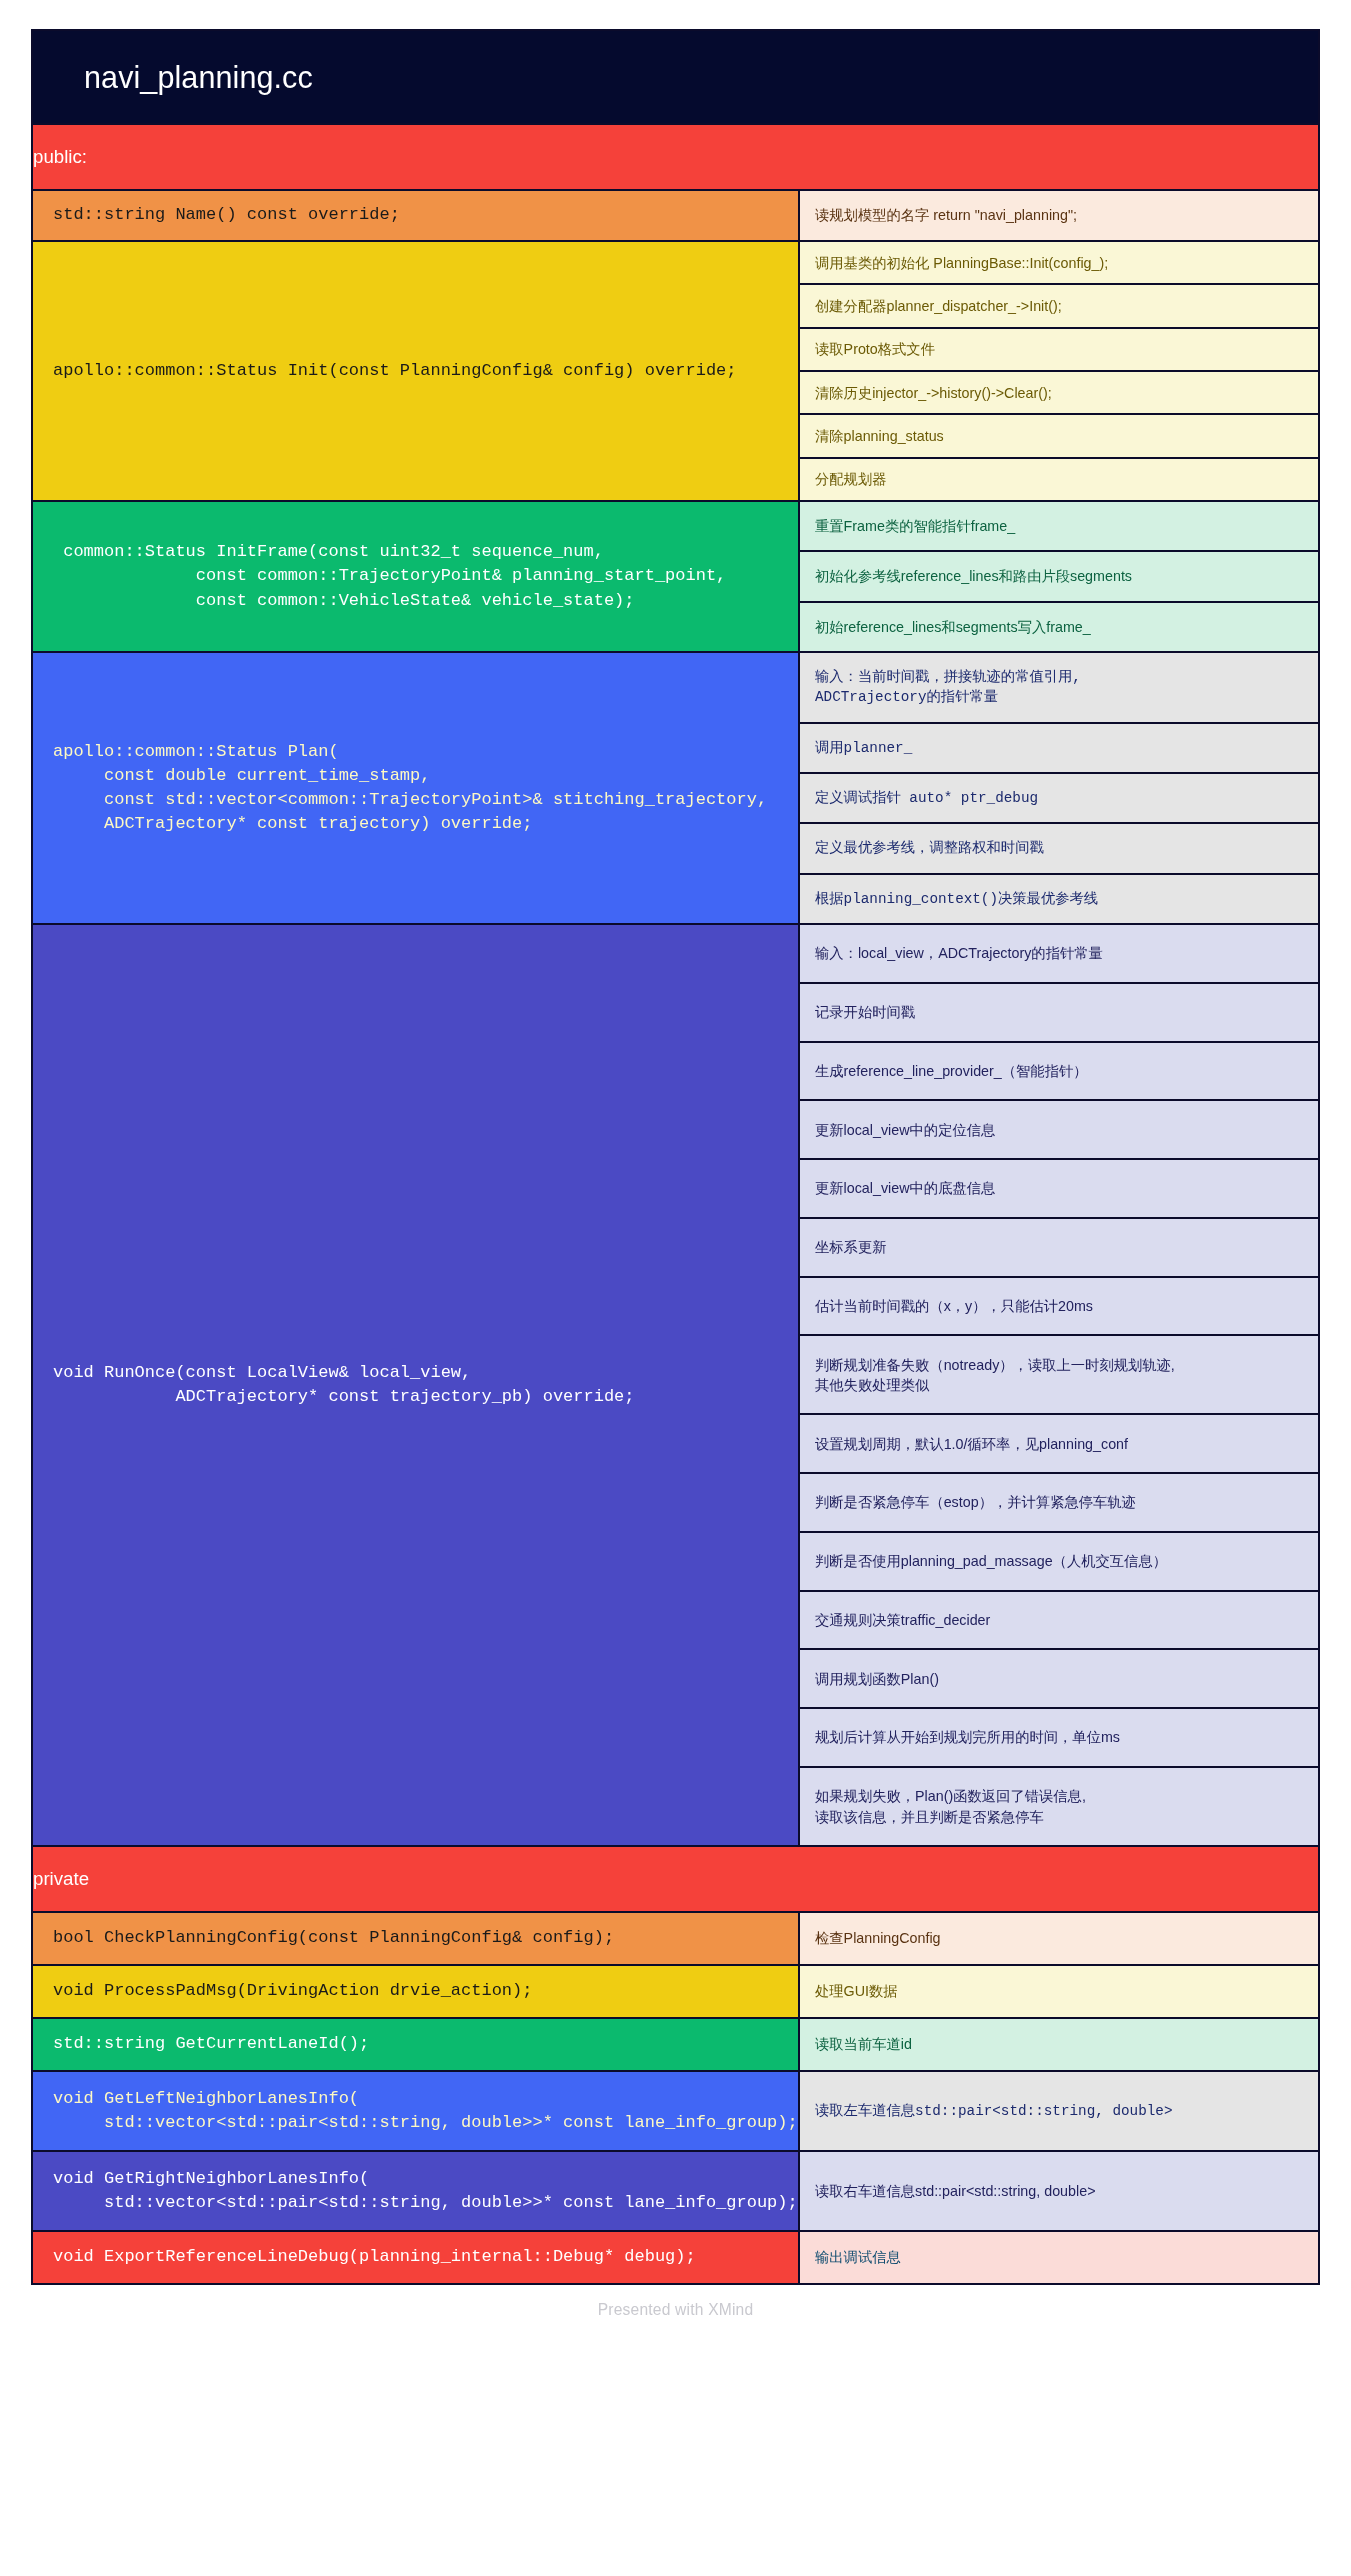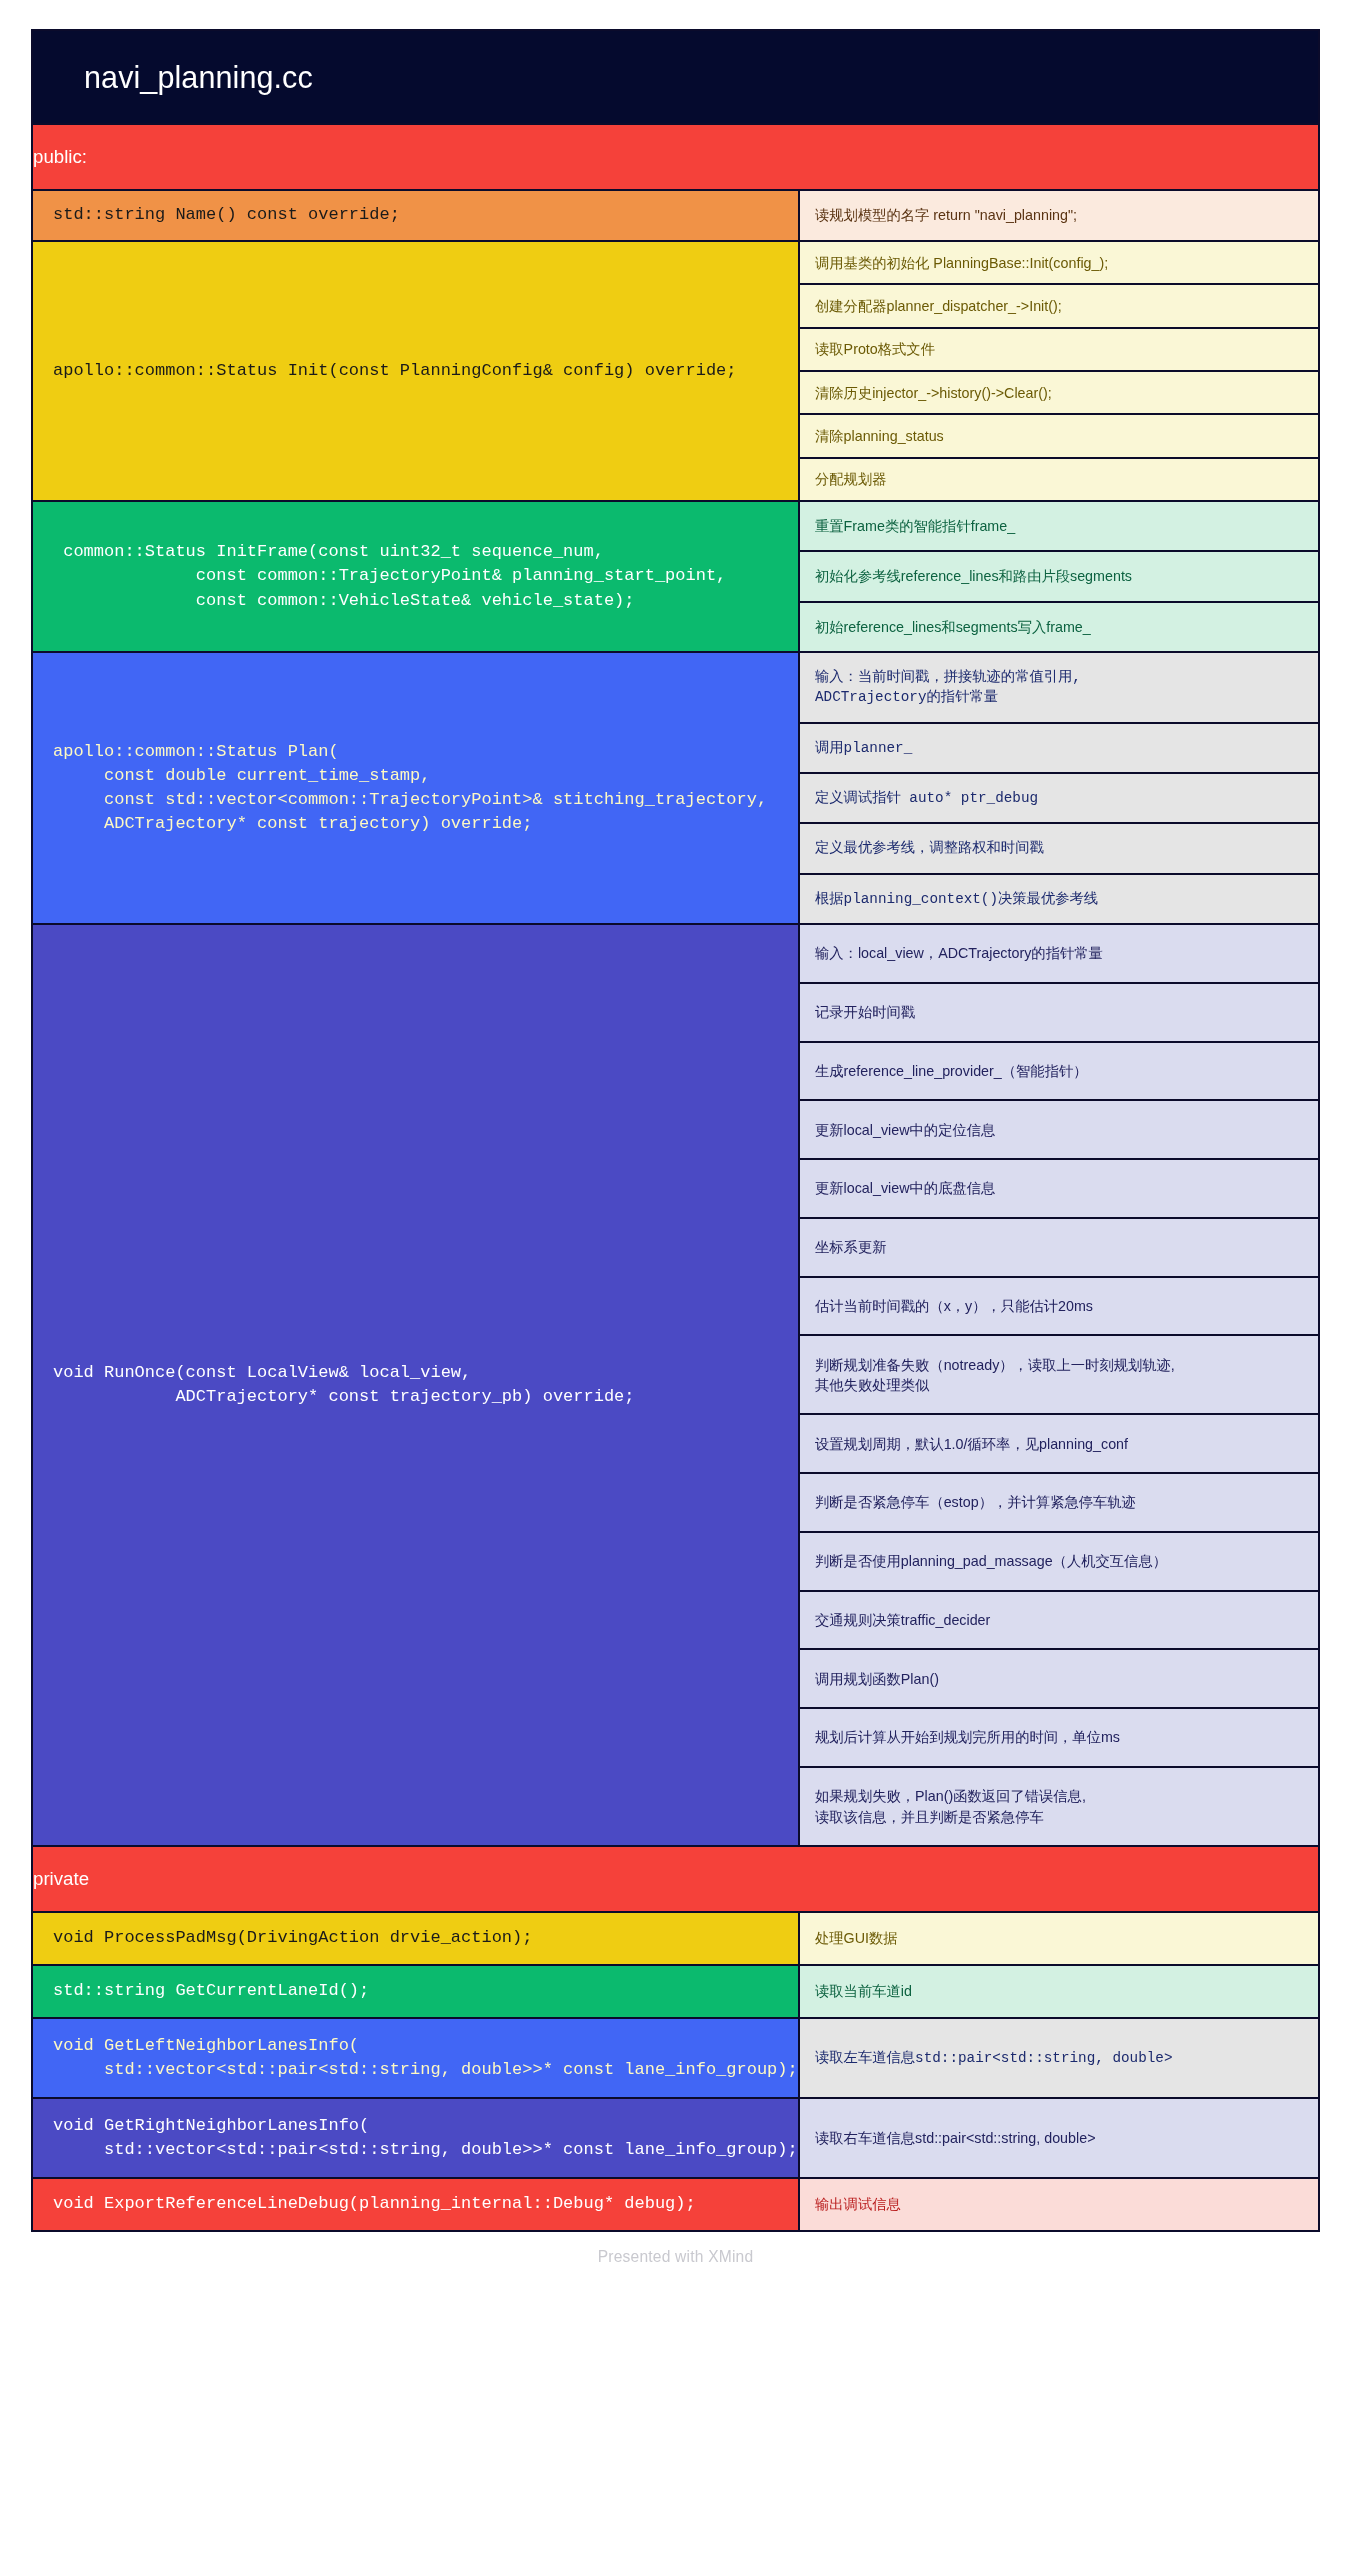--- a/index.html
+++ b/index.html
@@ -94,21 +94,21 @@
   .c-orange-lt   { background: #fbeade; color: #5a3312; }
   .c-yellow      { background: #efcd12; color: #1a1a1a; }
   .c-yellow-lt   { background: #faf7d6; color: #6b5a05; }
   .c-green       { background: #0bba6e; color: #ffffff; }
   .c-green-lt    { background: #d3f1e2; color: #0c6240; }
   .c-blue        { background: #4166f5; color: #fef9c3; }
   .c-blue-lt     { background: #e5e5e5; color: #1c2a6e; font-family: Liberation Mono, monospace; }
   .c-purple      { background: #4b4ac4; color: #ffffff; }
   .c-purple-lt   { background: #dadcef; color: #22225e; }
   .c-red         { background: #f5413a; color: #ffffff; }
-  .c-red-lt      { background: #fbdcd8; color: #b91c1c; }
+  .c-red-lt      { background: #fbdcd8; color: #0c4a6e; }
 
   .row-orange  .cell-left { min-height: 49px; }
   .row-init    .cell-left { min-height: 258px; }
   .row-frame   .cell-left { min-height: 149px; }
   .row-plan    .cell-left { min-height: 270px; }
   .row-runonce .cell-left { min-height: 920px; }
   .row-short   .cell-left { min-height: 51px; }
   .row-two     .cell-left { min-height: 78px; }
 
   
@@ -205,20 +205,26 @@
         <div class="subcell c-purple-lt">规划后计算从开始到规划完所用的时间，单位ms</div>
         <div class="subcell c-purple-lt">如果规划失败，Plan()函数返回了错误信息,
 读取该信息，并且判断是否紧急停车</div>
       </div>
     </div>
 
     <div class="section-row">
       <span class="section-label">private</span>
     </div>
 
+    <div class="row row-short">
+      <div class="cell-left c-orange">bool CheckPlanningConfig(const PlanningConfig&amp; config);</div>
+      <div class="cell-right-stack">
+        <div class="subcell c-orange-lt">检查PlanningConfig</div>
+      </div>
+    </div>
 
     <div class="row row-short">
       <div class="cell-left c-yellow">void ProcessPadMsg(DrivingAction drvie_action);</div>
       <div class="cell-right-stack">
         <div class="subcell c-yellow-lt">处理GUI数据</div>
       </div>
     </div>
 
     <div class="row row-short">
       <div class="cell-left c-green">std::string GetCurrentLaneId();</div>

